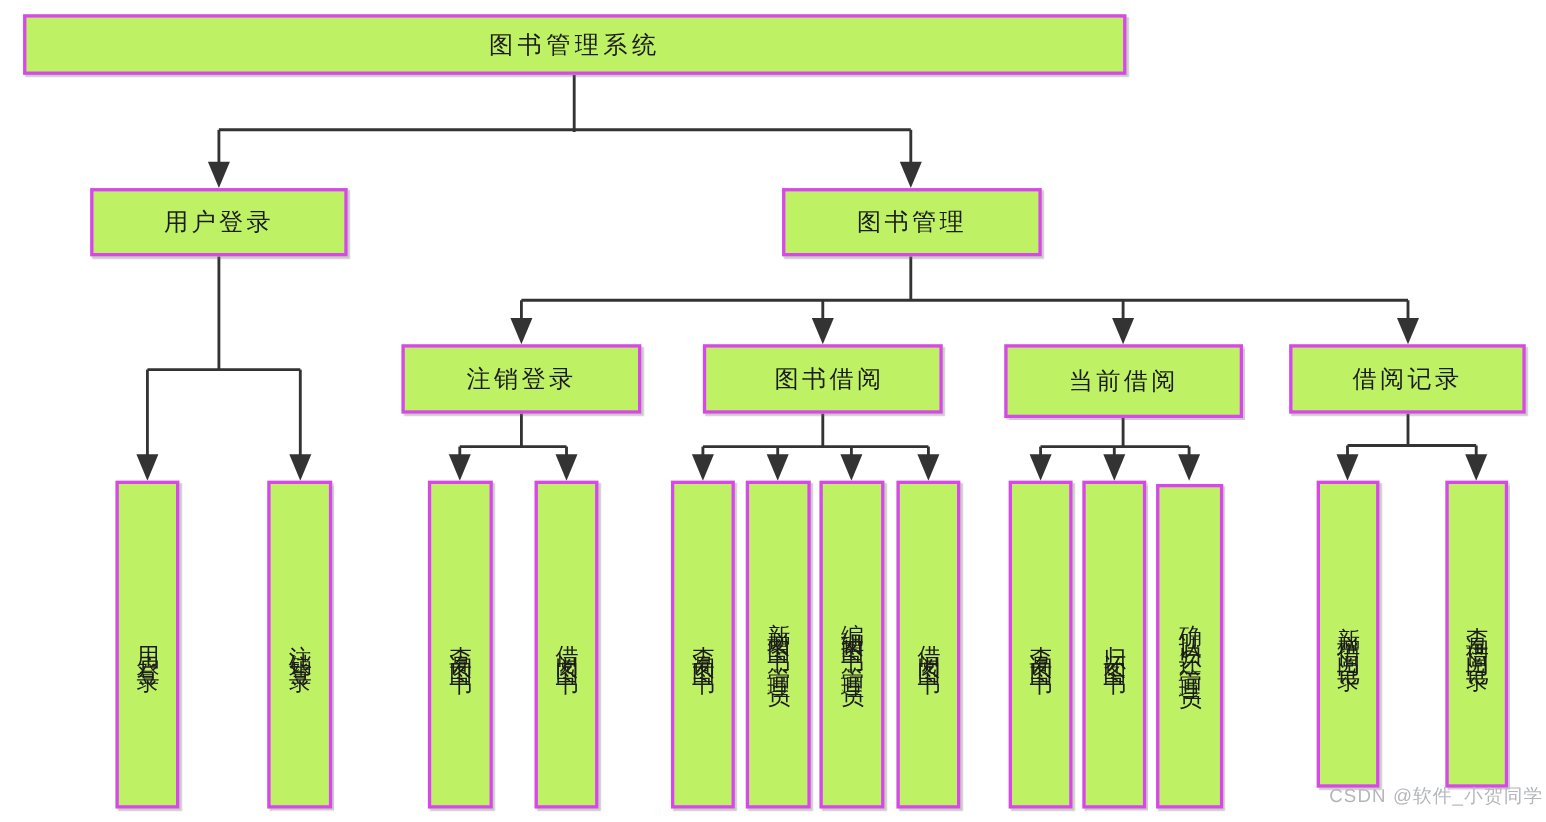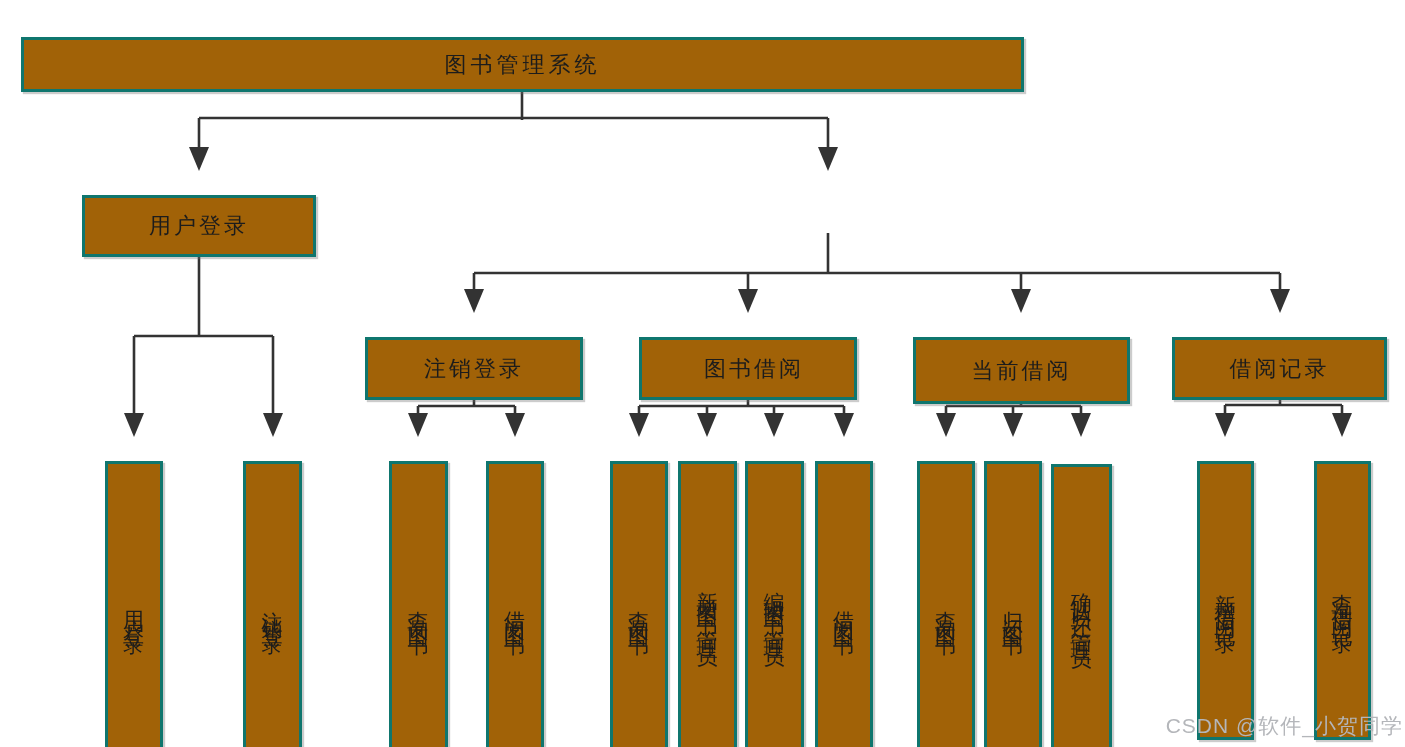--- a/index.html
+++ b/index.html
@@ -13,49 +13,48 @@
   }
   .connectors {
     position: absolute;
     left: 0; top: 0;
     width: 1405px; height: 747px;
     z-index: 1;
   }
   .node {
     position: absolute;
     box-sizing: border-box;
-    border: 3px solid #0f766e;
-    background: #a16207;
+    border: 3px solid #d946ef;
+    background: #bef264;
     color: #1c1c1c;
     display: flex;
     align-items: center;
     justify-content: center;
     z-index: 2;
     box-shadow: 2px 2px 1px rgba(110,110,110,0.35);
-    margin-top: 24px;
   }
   .hbox {
     font-size: 22px;
     letter-spacing: 3px;
     white-space: nowrap;
   }
   .root-box { font-size: 22px; letter-spacing: 4px; }
   .vbox {
     writing-mode: vertical-rl;
     text-orientation: mixed;
     font-size: 21px;
     letter-spacing: 8px;
     line-height: 1;
   }
   .watermark {
     position: absolute;
     right: 2px;
     top: 712px;
     z-index: 3;
-    font-size: 21px;
+    font-size: 17px;
     color: #b4b6ba;
     letter-spacing: 1px;
     white-space: nowrap;
   }
 </style>
 </head>
 <body>
 
 <div class="canvas">
 
@@ -114,20 +113,21 @@
       <polygon points="1003,413 1023,413 1013,437"></polygon>
       <polygon points="1071,413 1091,413 1081,437"></polygon>
       <polygon points="1215,413 1235,413 1225,437"></polygon>
       <polygon points="1332,413 1352,413 1342,437"></polygon>
     </g>
   </svg>
 
   <div class="node hbox root-box" style="left:21px; top:13px; width:1003px; height:55px;">图书管理系统</div>
 
   <div class="node hbox" style="left:82px; top:171px; width:234px; height:62px;">用户登录</div>
+  <div class="node hbox" style="left:711px; top:171px; width:236px; height:62px;">图书管理</div>
 
   <div class="node hbox" style="left:365px; top:313px; width:218px; height:63px;">注销登录</div>
   <div class="node hbox" style="left:639px; top:313px; width:218px; height:63px;padding-left:12px;">图书借阅</div>
   <div class="node hbox" style="left:913px; top:313px; width:217px; height:67px;">当前借阅</div>
   <div class="node hbox" style="left:1172px; top:313px; width:215px; height:63px;">借阅记录</div>
 
   <div class="node vbox" style="left:105px; top:437px; width:58px; height:298px;">用户登录</div>
   <div class="node vbox" style="left:243px; top:437px; width:59px; height:298px;">注销登录</div>
 
   <div class="node vbox" style="left:389px; top:437px; width:59px; height:298px;">查询图书</div>

